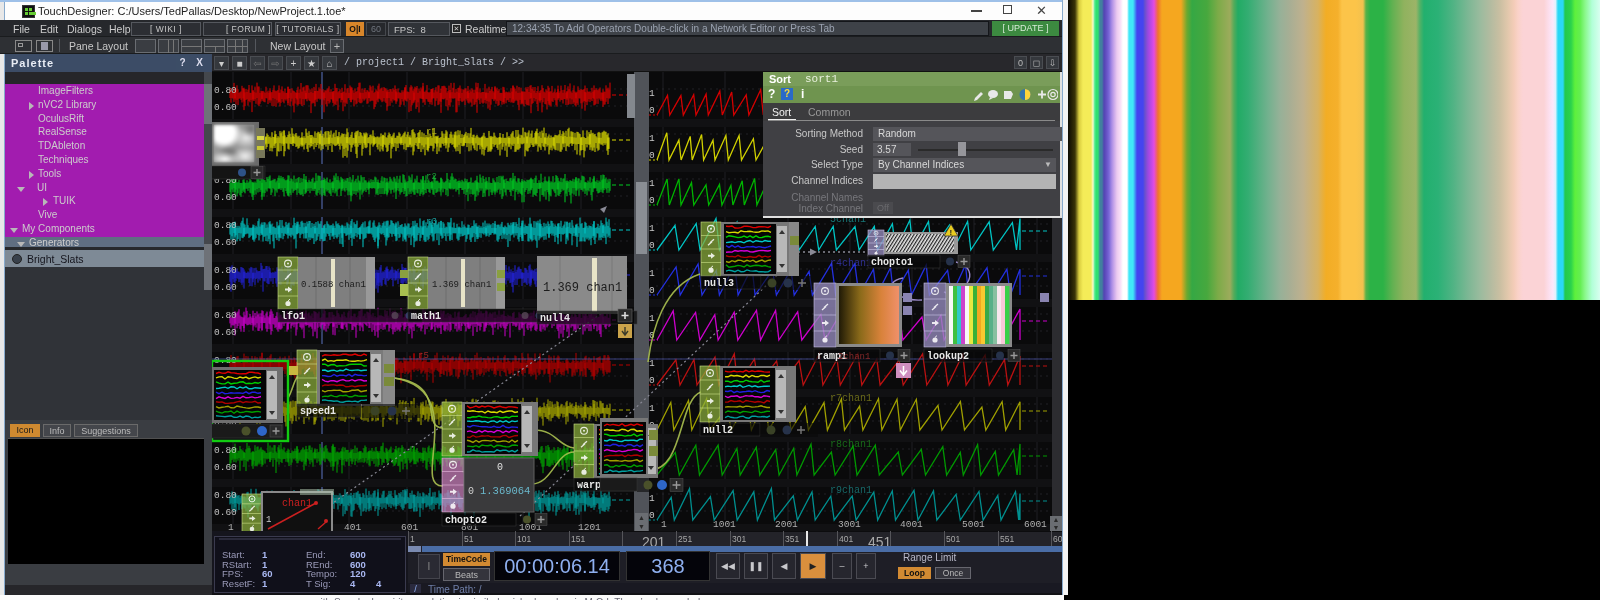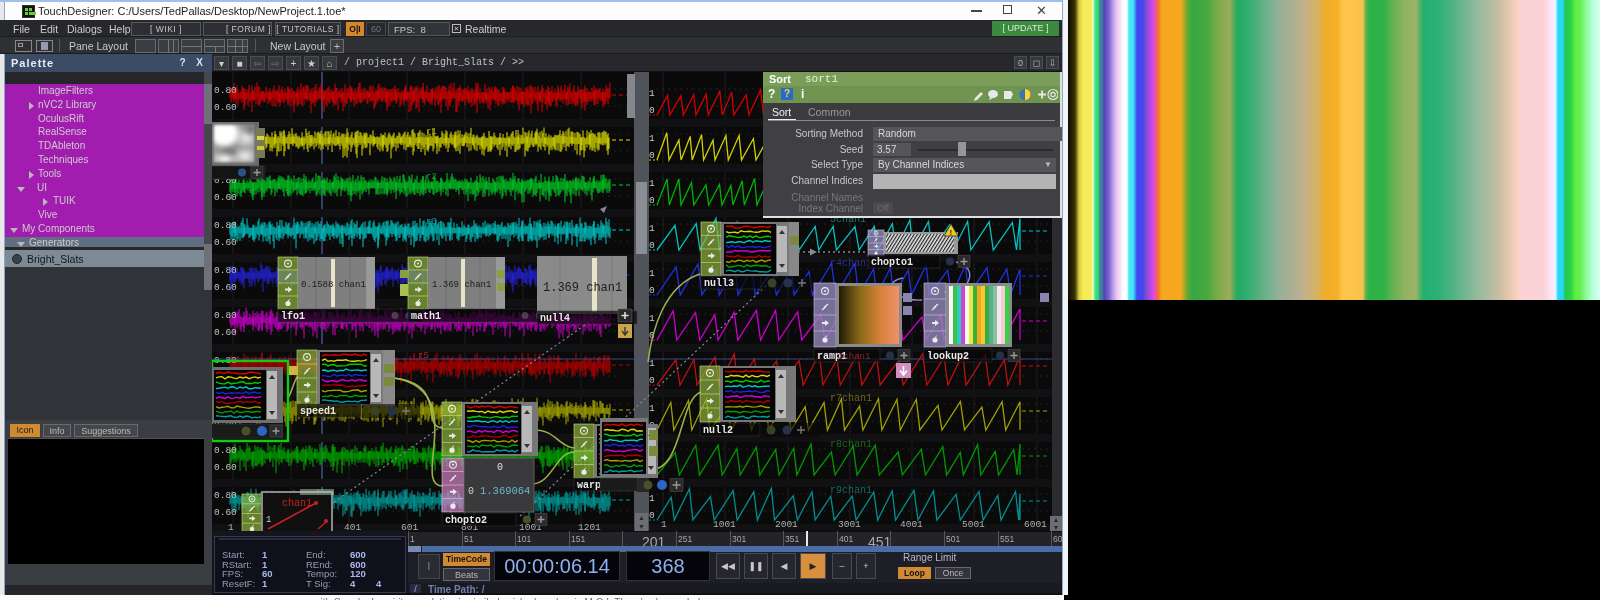--- a/index.html
+++ b/index.html
@@ -22,20 +22,21 @@
       <div class="abs" style="left:67px;top:23px;font-size:10.5px;color:#ccc">Dialogs</div>
       <div class="abs" style="left:109px;top:23px;font-size:10.5px;color:#ccc">Help</div>
       <div class="abs" style="left:131px;top:21.5px;width:70px;height:14px;border:1px solid #55585e;background:#2c2e33;color:#c8c8c8;font-size:8.5px;text-align:center;line-height:13px;letter-spacing:0.5px">[ WIKI ]</div>
       <div class="abs" style="left:203px;top:21.5px;width:69px;height:14px;border:1px solid #55585e;background:#2c2e33;color:#c8c8c8;font-size:8.5px;text-align:right;line-height:13px;letter-spacing:0.5px">[ FORUM ]</div>
       <div class="abs" style="left:275px;top:21.5px;width:66px;height:14px;border:1px solid #55585e;background:#2c2e33;color:#c8c8c8;font-size:8.5px;text-align:center;line-height:13px;letter-spacing:0.5px">[ TUTORIALS ]</div>
       <div class="abs" style="left:346px;top:21.5px;width:18px;height:14px;background:#d8862a;color:#141414;font-weight:bold;font-size:8.5px;text-align:center;line-height:14px">O|I</div>
       <div class="abs" style="left:366px;top:21.5px;width:20px;height:14px;border:1px solid #45484d;color:#70757e;font-size:9px;text-align:center;line-height:13px">60</div>
       <div class="abs" style="left:388px;top:21.5px;width:62px;height:14px;border:1px solid #55585e;background:#303338;color:#c8c8c8;font-size:9.5px;line-height:13px;padding-left:5px">FPS:&nbsp; 8</div>
       <div class="abs" style="left:452px;top:23.5px;width:9px;height:9px;border:1.2px solid #bbb;background:#222;color:#ccc;font-size:7px;line-height:8px;text-align:center">✕</div>
       <div class="abs" style="left:465px;top:23px;font-size:10.5px;color:#ccc">Realtime</div>
+      <div class="abs" style="left:506px;top:21px;width:483px;height:15px;background:#3e4248;border:1px solid #14161a;color:#9aa2b0;font-size:10px;line-height:14px;padding-left:5px;white-space:nowrap;overflow:hidden">12:34:35 To Add Operators Double-click in a Network Editor or Press Tab</div>
       <div class="abs" style="left:992px;top:21px;width:67px;height:15px;background:#3c8a40;color:#d8ecd8;font-size:9px;text-align:center;line-height:15px">[ UPDATE ]</div>
       <div class="abs" style="left:0;top:37px;width:1062px;height:17px;background:#2e3034;border-bottom:1px solid #1a1c1e"></div>
       <div class="abs" style="left:15px;top:39.5px;width:17px;height:12px;border:1px solid #888;background:#2e3034">
         <div class="abs" style="left:2px;top:2px;width:5px;height:4px;border:1px solid #999"></div>
       </div>
       <div class="abs" style="left:36px;top:39.5px;width:17px;height:12px;border:1px solid #888;background:#2e3034">
         <div class="abs" style="left:4px;top:1px;width:7px;height:8px;background:#99a"></div>
       </div>
       <div class="abs" style="left:59px;top:39px;width:1px;height:13px;background:#55585e"></div>
       <div class="abs" style="left:69px;top:40px;font-size:10.5px;color:#c8c8c8">Pane Layout</div>
@@ -804,21 +805,21 @@
       <div class="abs" style="left:744px;top:553px;width:24px;height:26px;background:#26262e;border:1px solid #4a4a52;color:#c8c8cc;font-size:9px;text-align:center;line-height:25px">❚❚</div>
       <div class="abs" style="left:772px;top:553px;width:24px;height:26px;background:#26262e;border:1px solid #4a4a52;color:#c8c8cc;font-size:9px;text-align:center;line-height:25px">◀</div>
       <div class="abs" style="left:800px;top:553px;width:26px;height:26px;background:#d98f3d;border:1px solid #4a4a52;color:#222;font-size:9px;text-align:center;line-height:25px">▶</div>
       <div class="abs" style="left:832px;top:553px;width:20px;height:26px;background:#26262e;border:1px solid #4a4a52;color:#c8c8cc;font-size:9px;text-align:center;line-height:25px">–</div>
       <div class="abs" style="left:856px;top:553px;width:20px;height:26px;background:#26262e;border:1px solid #4a4a52;color:#c8c8cc;font-size:9px;text-align:center;line-height:25px">+</div>
       <div class="abs" style="left:903px;top:552px;font-size:10px;color:#b8b8c8">Range Limit</div>
       <div class="abs" style="left:898px;top:567px;width:33px;height:12px;background:#d28a32;color:#101010;font-size:8.5px;font-weight:bold;text-align:center;line-height:12px">Loop</div>
       <div class="abs" style="left:935px;top:567px;width:36px;height:12px;background:#34343c;border:1px solid #66666e;color:#b8b8b8;font-size:8.5px;text-align:center;line-height:11px">Once</div>
       <div class="abs" style="left:408px;top:583px;width:654px;height:12px;background:#191922"></div>
       <div class="abs" style="left:410px;top:584px;width:11px;height:10px;background:#2a2a3e;color:#8fb0f0;font-size:9px;text-align:center;line-height:10px">/</div>
-      <div class="abs" style="left:428px;top:583.5px;font-size:10px;font-weight:bold;color:#6f7fa8">Time Path: /</div>
+      <div class="abs" style="left:428px;top:583.5px;font-size:10px;font-weight:normal;color:#6f7fa8">Time Path: /</div>
       <div class="abs" style="left:212px;top:593px;width:850px;height:2px;background:#101014"></div>
       <div class="abs" style="left:5px;top:585px;width:207px;height:10px;background:#26262a"></div>
     </div>
     <div class="abs" style="left:1062px;top:0;width:1px;height:595px;background:#88aacc"></div>
     <div class="abs" style="left:1063px;top:0;width:5px;height:595px;background:#f4f4f4"></div>
     <div style="position:absolute;left:1068px;top:0;width:532px;height:300px;background:linear-gradient(90deg,#0c0a02 0.0px,#3a3408 7.0px,#d8cc3e 11.0px,#f4ec58 15.0px,#f4ec58 23.0px,#fbf8cc 25.0px,#68ec9c 26.5px,#30e070 28.0px,#30e070 30.0px,#41809e 32.0px,#41809e 34.0px,#5244b2 36.0px,#6a55c8 39.0px,#7a68d8 41.0px,#ae8fe6 44.0px,#c9a6ea 46.0px,#eccaf0 49.0px,#f8dcf6 52.0px,#ffffff 55.0px,#ffffff 59.0px,#40e8f8 61.0px,#40e8f8 65.0px,#4099f4 67.0px,#4444f0 69.0px,#4444f0 75.0px,#6a50cc 77.0px,#9a48e0 80.0px,#c948e6 84.0px,#e44ce0 86.0px,#ee5a88 88.0px,#f0742e 90.0px,#f5a71f 94.0px,#f5a71f 113.0px,#6aa930 119.0px,#35a844 124.0px,#47a83e 139.0px,#7cab48 150.0px,#9cab5c 162.0px,#52ab5a 166.0px,#22ab64 170.0px,#33ad72 180.0px,#72b18e 200.0px,#96b198 212.0px,#a8ae94 222.0px,#bfb18e 235.0px,#d8b260 250.0px,#f2ad25 258.0px,#f5b02c 270.0px,#fcc449 274.0px,#fcc449 288.0px,#f2c14e 295.0px,#57b148 298.0px,#2cb246 302.0px,#2cb246 315.0px,#64b152 325.0px,#90b25e 336.0px,#9cb468 348.0px,#52b166 352.0px,#22b06e 356.0px,#2bb176 370.0px,#50b384 385.0px,#7cb794 400.0px,#9abb9e 412.0px,#b2bba0 422.0px,#cabfa2 432.0px,#e2c8ac 440.0px,#f4ccb8 446.0px,#fad2c8 450.0px,#fbd3d6 455.0px,#fbd3d6 476.0px,#fcdfee 481.0px,#fde8fb 485.0px,#e0f2fc 487.5px,#2ad8f6 490.0px,#2ad8f6 495.0px,#22c84e 497.0px,#2cd34c 503.0px,#5ef03c 507.0px,#63ee50 512.0px,#8af88a 517.0px,#b2ffd8 524.0px,#d8fff0 532.0px)"></div>
     <div class="abs" style="left:0;top:595px;width:1064px;height:5px;background:#fbfbfb;overflow:hidden">
       <div class="abs" style="left:295px;top:1.5px;font-size:10px;color:#6a6a76">say with Smode. In spirit - resolution is similarly picked, and so is M.O.I. There’s also a whole</div>
     </div>
   </div>

